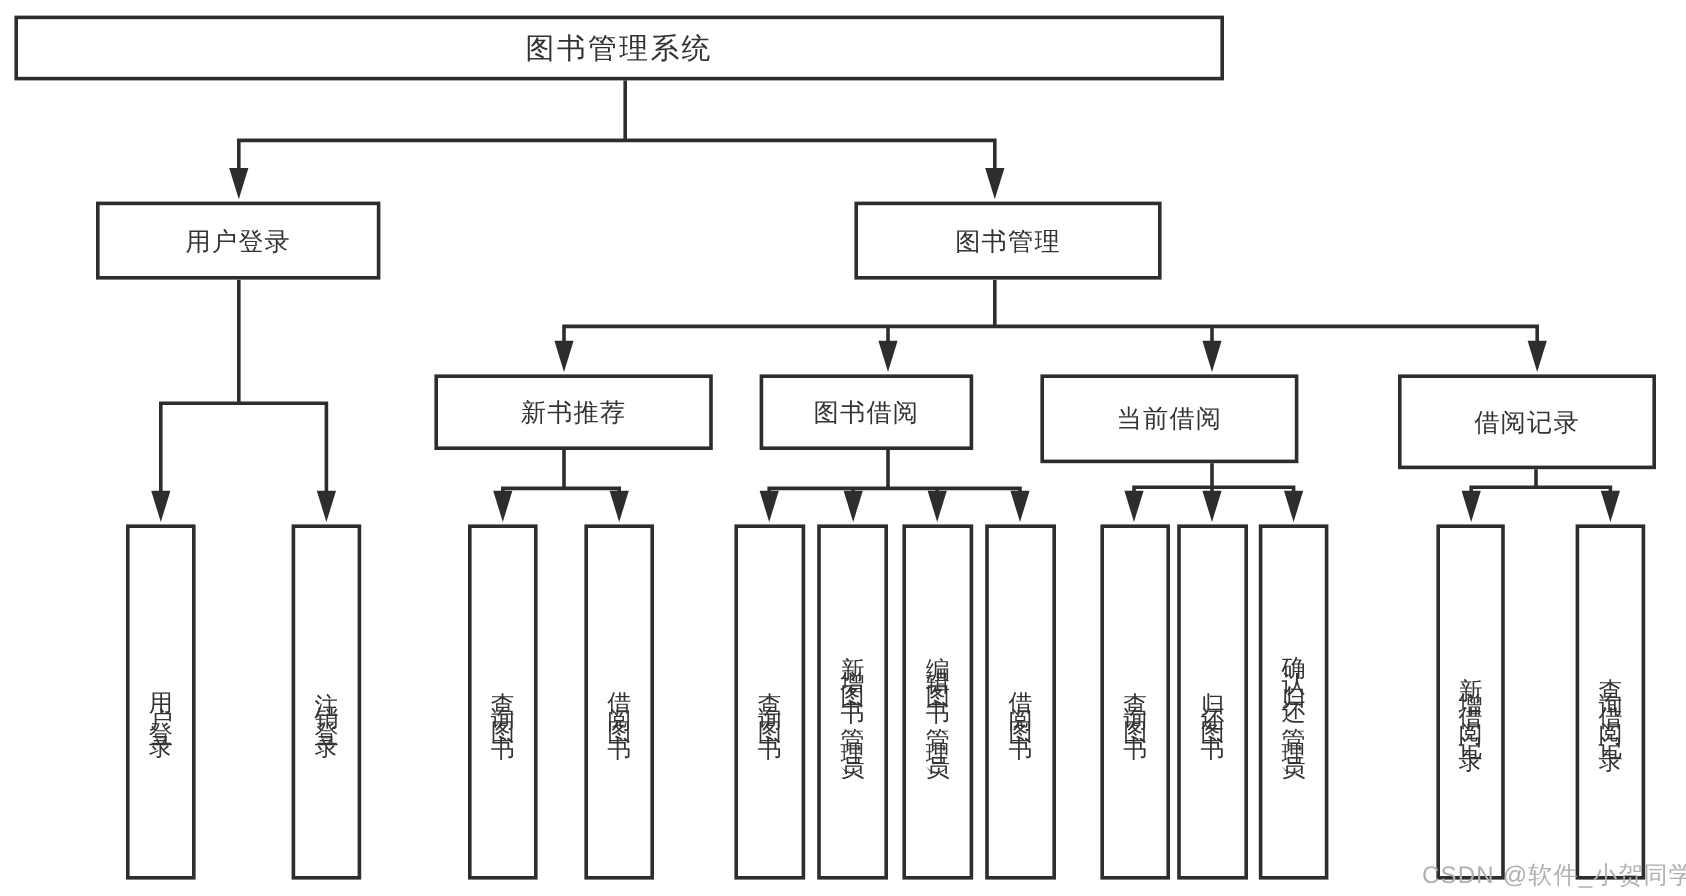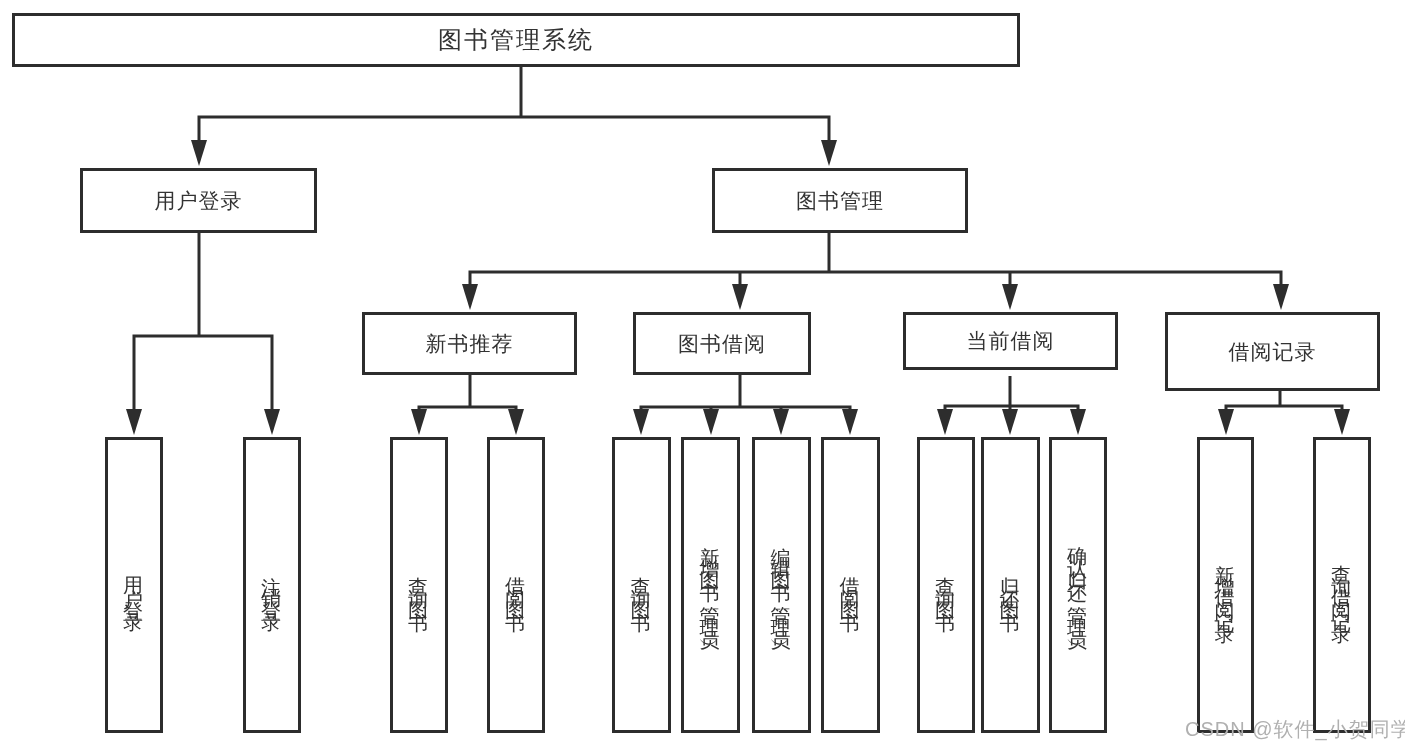--- a/index.html
+++ b/index.html
@@ -104,23 +104,23 @@
       <path d="M1218 409 H1234 L1226 435 Z"></path>
       <path d="M1334 409 H1350 L1342 435 Z"></path>
     </g>
   </svg>
 
   <div class="node root" style="left:12px; top:13px; width:1008px; height:54px;">图书管理系统</div>
 
   <div class="node" style="left:80px; top:168px; width:237px; height:65px;">用户登录</div>
   <div class="node" style="left:712px; top:168px; width:256px; height:65px;">图书管理</div>
 
-  <div class="node" style="left:362px; top:312px; width:215px; height:63px;">新书推荐</div>
+  <div class="node" style="left:362px; top:312px; width:232px; height:63px;">新书推荐</div>
   <div class="node" style="left:633px; top:312px; width:178px; height:63px;">图书借阅</div>
-  <div class="node" style="left:903px; top:312px; width:215px; height:58px;">当前借阅</div>
+  <div class="node" style="left:867px; top:312px; width:215px; height:74px;">当前借阅</div>
   <div class="node" style="left:1165px; top:312px; width:215px; height:79px;">借阅记录</div>
 
   <div class="vnode" style="left:105px;">用户登录</div>
   <div class="vnode" style="left:243px;">注销登录</div>
 
   <div class="vnode" style="left:390px;">查询图书</div>
   <div class="vnode" style="left:487px;">借阅图书</div>
 
   <div class="vnode" style="left:612px; width:59px;">查询图书</div>
   <div class="vnode" style="left:681px; width:59px;">新增图书（管理员）</div>

